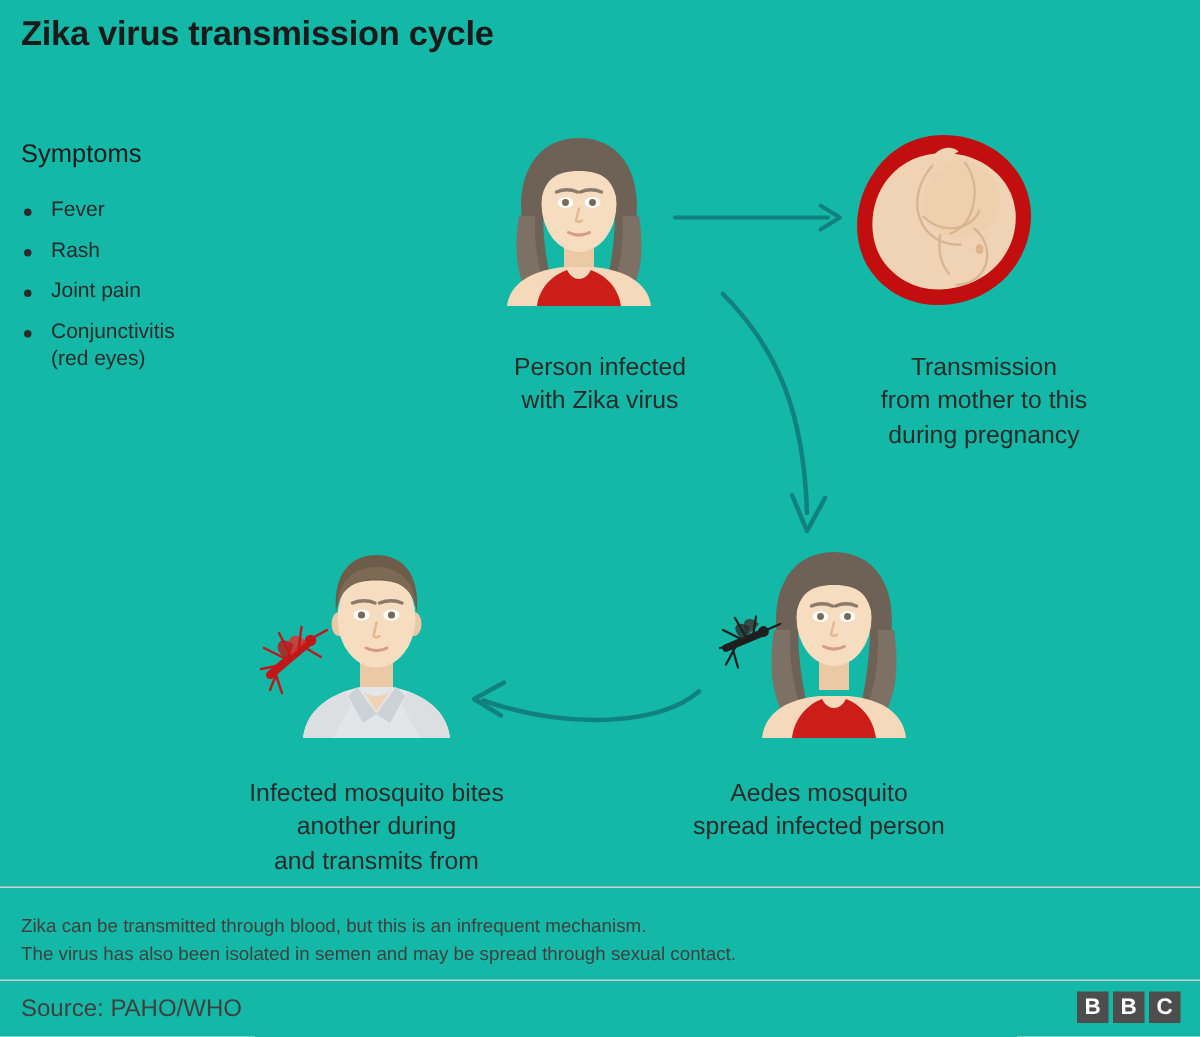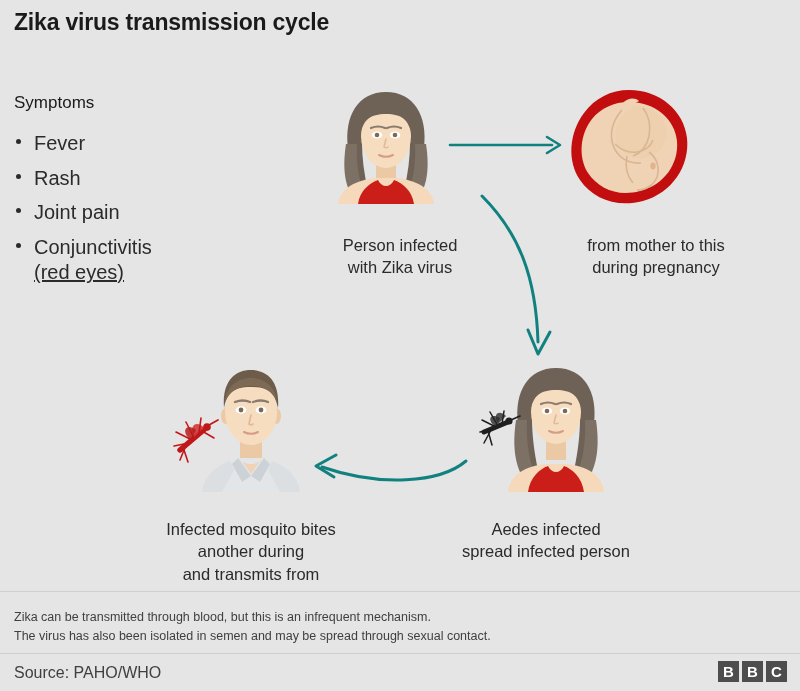--- a/index.html
+++ b/index.html
@@ -12,21 +12,21 @@
     height: 691px;
     font-family: "Liberation Sans", sans-serif;
     color: #333333;
     position: relative;
     overflow: hidden;
   }
   .canvas {
     position: relative;
     width: 800px;
     height: 691px;
-    background: #e5e5e5;
+    background: #14b8a6;
   }
 
   
   .title {
     position: absolute;
     left: 14px;
     top: 9px;
     font-size: 23px;
     font-weight: bold;
     color: #1a1a1a;
@@ -42,40 +42,40 @@
     font-weight: normal;
     color: #1a1a1a;
   }
   .symptoms-list {
     position: absolute;
     left: 14px;
     top: 131px;
     margin: 0;
     padding: 0;
     list-style: none;
-    font-size: 20px;
+    font-size: 14px;
     color: #2b2b2b;
   }
   .symptoms-list li {
     position: relative;
     padding-left: 20px;
     margin-bottom: 9px;
     line-height: 1.28;
   }
   .symptoms-list li::before {
     content: "";
     position: absolute;
     left: 2px;
     top: 8px;
     width: 5px;
     height: 5px;
     border-radius: 50%;
     background: #2b2b2b;
   }
-  .sub-line { display: block; text-decoration: underline; }
+  .sub-line { display: block; }
 
   
   .figure { position: absolute; }
 
   
   .caption {
     position: absolute;
     text-align: center;
     font-size: 16.5px;
     line-height: 1.35;
@@ -210,20 +210,21 @@
       <path d="M62 70 C60 80 62 90 68 97" stroke="#d9b693" stroke-width="1.6" fill="none"></path>
       <path d="M84 66 C92 72 95 82 92 91 C89 99 81 104 72 104" stroke="#d9b693" stroke-width="1.6" fill="none"></path>
 
       <ellipse cx="88" cy="80" rx="2.6" ry="3.4" fill="#dfb48f"></ellipse>
 
       <path d="M58 17 C62 12 70 11 74 15 C70 18 63 19 58 17 Z" fill="#f0d3b4"></path>
     </svg>
   </div>
 
   <div class="caption" style="left:538px; top:214px; width:236px;">
+    <div>Transmission</div>
     <div>from mother to this</div>
     <div>during pregnancy</div>
   </div>
 
   <div class="arrow" style="left:448px; top:130px;">
     <svg width="120" height="30" viewBox="0 0 120 30" xmlns="http://www.w3.org/2000/svg">
       <line x1="2" y1="15" x2="104" y2="15" stroke="#11817f" stroke-width="2.6" stroke-linecap="round"></line>
       <path d="M99 7 L112 15 L99 23" fill="none" stroke="#11817f" stroke-width="2.6" stroke-linecap="round" stroke-linejoin="round"></path>
     </svg>
   </div>
@@ -278,21 +279,21 @@
         <path d="M22 17 L8 10" stroke="#1f1f1f" stroke-width="1.5" stroke-linecap="round"></path>
         <path d="M20 19 L6 22" stroke="#1f1f1f" stroke-width="1.5" stroke-linecap="round"></path>
         <path d="M17 20 L10 33" stroke="#1f1f1f" stroke-width="1.5" stroke-linecap="round"></path>
         <path d="M14 21 L18 35" stroke="#1f1f1f" stroke-width="1.5" stroke-linecap="round"></path>
         <path d="M28 14 L30 1" stroke="#1f1f1f" stroke-width="1.5" stroke-linecap="round"></path>
       </g>
     </svg>
   </div>
 
   <div class="caption" style="left:430px; top:498px; width:232px;">
-    <div>Aedes infected</div>
+    <div>Aedes mosquito</div>
     <div>spread infected person</div>
   </div>
 
   <div class="arrow" style="left:300px; top:445px;">
     <svg width="180" height="50" viewBox="0 0 180 50" xmlns="http://www.w3.org/2000/svg">
       <path d="M166 16 C140 38 80 42 22 22" fill="none" stroke="#11817f" stroke-width="3" stroke-linecap="round"></path>
       <path d="M36 10 L16 21 L34 32" fill="none" stroke="#11817f" stroke-width="3" stroke-linecap="round" stroke-linejoin="round"></path>
     </svg>
   </div>
 

